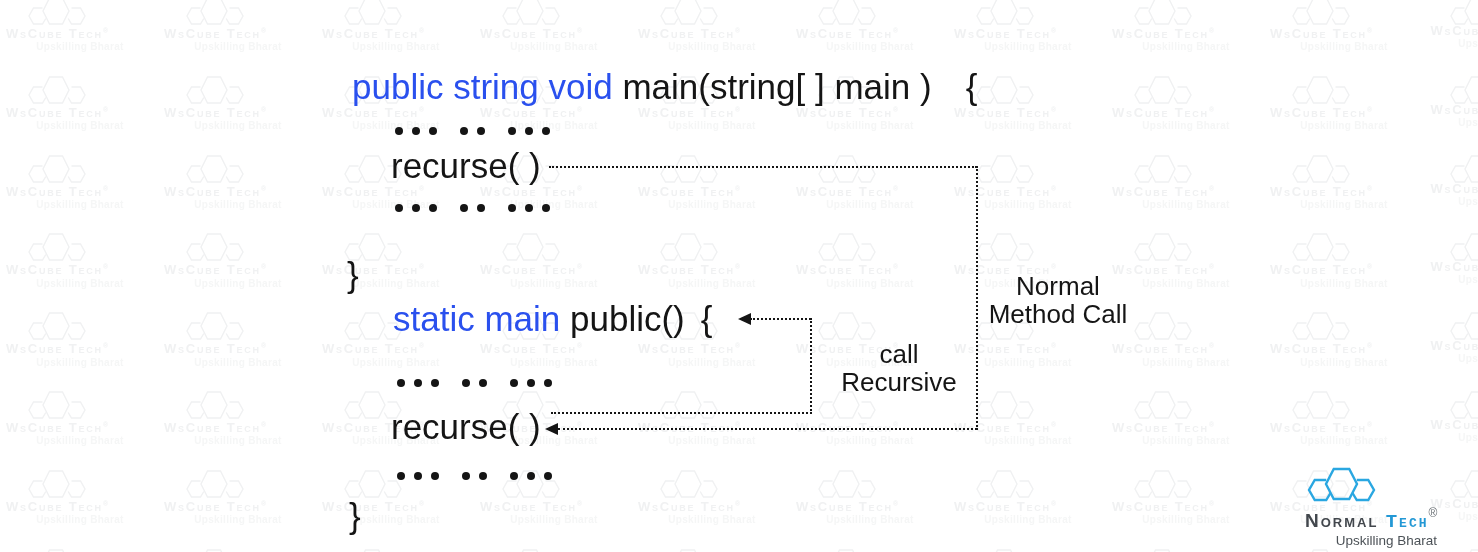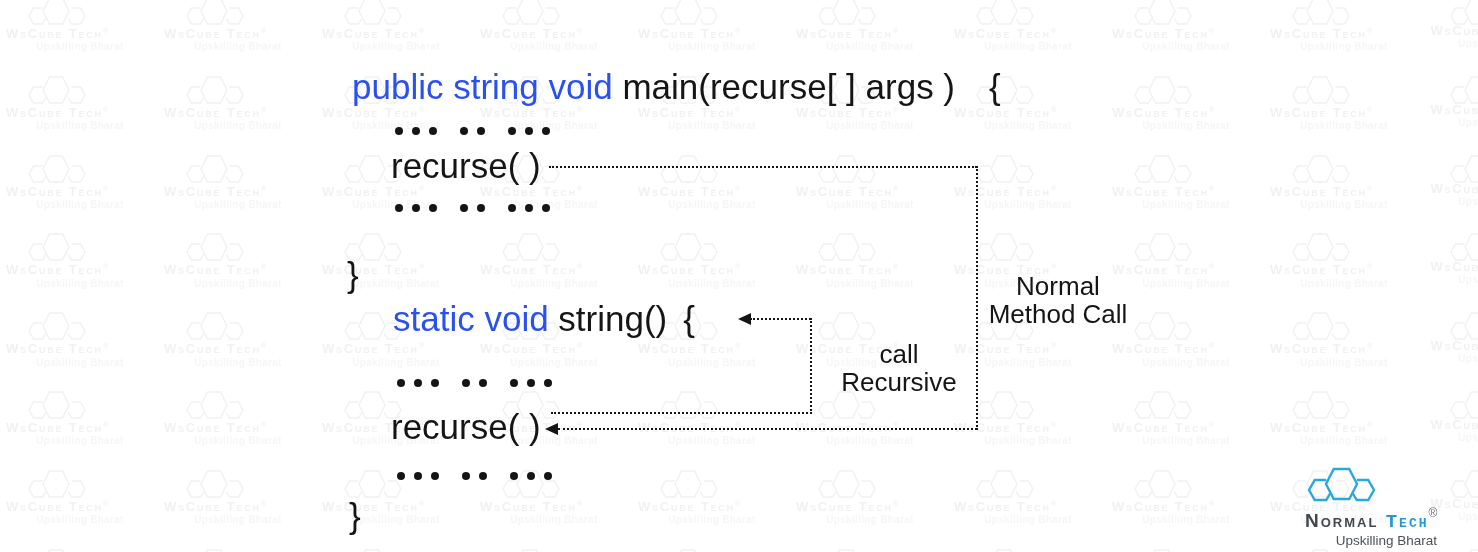--- a/index.html
+++ b/index.html
@@ -765,21 +765,21 @@
       </div>
       <div class="wm-cell" style="left: 1400px; top: 548.6px;">
         <svg class="wm-hex" width="60" height="28" viewBox="0 0 60 28" fill="none">
           <polygon points="22.5,1 35.5,1 42,14 35.5,27 22.5,27 16,14" stroke="var(--watermark-gray)" stroke-width="1.4" fill="none"></polygon>
           <polyline points="15.5,11 6.5,11 2,19 6.5,27 15.5,27 18.8,21.5" stroke="var(--watermark-gray)" stroke-width="1.4" fill="none"></polyline>
           <polyline points="44.5,11 53.5,11 58,19 53.5,27 44.5,27 41.2,21.5" stroke="var(--watermark-gray)" stroke-width="1.4" fill="none"></polyline>
         </svg>
       </div>
     </div>
 
-  <div class="code-line" style="left:352px; top:67px;"><span class="kw">public string void</span><span> main(recurse[ ] args )</span><span class="brace-gap-wide">{</span></div>
+  <div class="code-line" style="left:352px; top:67px;"><span class="kw">public string void</span><span> main(string[ ] main )</span><span class="brace-gap-wide">{</span></div>
 
   <div class="dots-row" style="left:395px; top:127px;">
       <div class="dot-group">
         <div class="dot"></div>
         <div class="dot"></div>
         <div class="dot"></div>
       </div>
       <div class="dot-group">
         <div class="dot"></div>
         <div class="dot"></div>
@@ -805,21 +805,21 @@
       </div>
       <div class="dot-group">
         <div class="dot"></div>
         <div class="dot"></div>
         <div class="dot"></div>
       </div>
     </div>
 
   <div class="code-line" style="left:347px; top:255px;"><span>}</span></div>
 
-  <div class="code-line" style="left:393px; top:299px;"><span class="kw">static void</span><span> string()</span><span class="brace-gap">{</span></div>
+  <div class="code-line" style="left:393px; top:299px;"><span class="kw">static main</span><span> public()</span><span class="brace-gap">{</span></div>
 
   <div class="dots-row" style="left:397px; top:379px;">
       <div class="dot-group">
         <div class="dot"></div>
         <div class="dot"></div>
         <div class="dot"></div>
       </div>
       <div class="dot-group">
         <div class="dot"></div>
         <div class="dot"></div>

